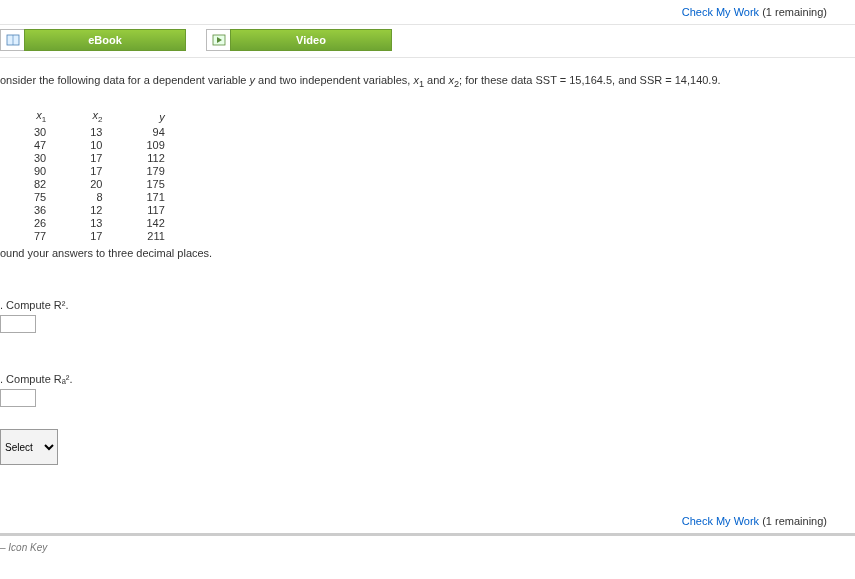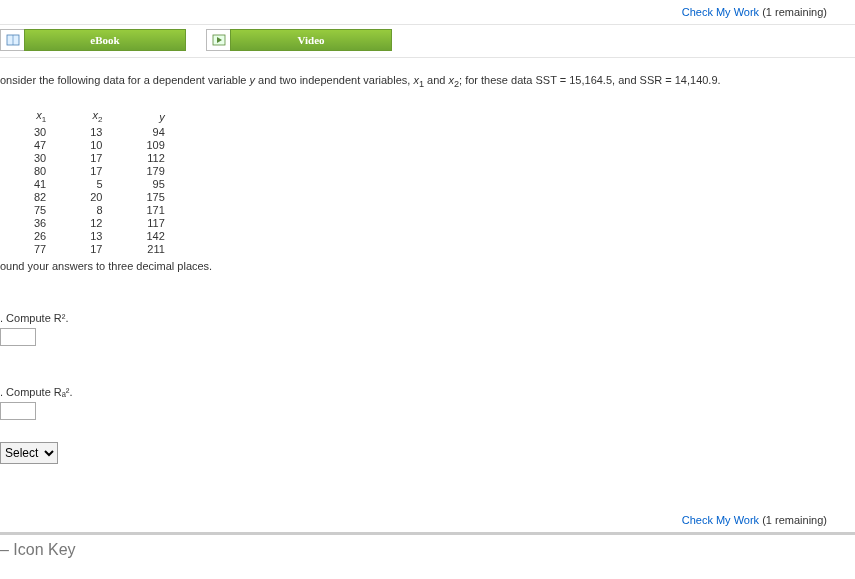--- a/index.html
+++ b/index.html
@@ -25,21 +25,20 @@
   .btn-row {
     display: flex;
     gap: 20px;
     padding: 4px 0 6px 0;
     border-top: 1px solid #e4e4e4;
     border-bottom: 1px solid #e4e4e4;
   }
   .btn-grp {
     display: flex;
     align-items: stretch;
-    font-family: Liberation Serif, serif;
   }
   .btn-icon {
     width: 24px;
     height: 22px;
     background: #fff;
     border: 1px solid #bbb;
     border-right: none;
     display: flex;
     align-items: center;
     justify-content: center;
@@ -89,34 +88,35 @@
   }
   input.ans {
     width: 36px;
     height: 18px;
     border: 1px solid #aaa;
     font-size: 11px;
     padding: 1px 2px;
   }
   select.ans-sel {
     width: 58px;
-    height: 22px;
+    height: 36px;
     border: 1px solid #999;
-    font-size: 12px;
+    font-size: 10px;
     background: #f3f3f3;
   }
   .bottom-bar {
     border-bottom: 3px solid #ccc;
     margin-top: 10px;
     padding-top: 10px;
   }
   .icon-key {
+    font-style: italic;
     color: #777;
     padding: 6px 0 0 0;
-    font-size: 16px;
+    font-size: 10px;
   }
 </style>
 </head>
 <body>
 
 <div class="check-work-row">
   <a href="#">Check My Work</a>
   <span class="remaining">(1 remaining)</span>
 </div>
 
@@ -164,28 +164,23 @@
           <td>47</td>
           <td>10</td>
           <td>109</td>
         </tr>
         <tr>
           <td>30</td>
           <td>17</td>
           <td>112</td>
         </tr>
         <tr>
-          <td>80</td>
+          <td>90</td>
           <td>17</td>
           <td>179</td>
-        </tr>
-        <tr>
-          <td>41</td>
-          <td>5</td>
-          <td>95</td>
         </tr>
         <tr>
           <td>82</td>
           <td>20</td>
           <td>175</td>
         </tr>
         <tr>
           <td>75</td>
           <td>8</td>
           <td>171</td>

